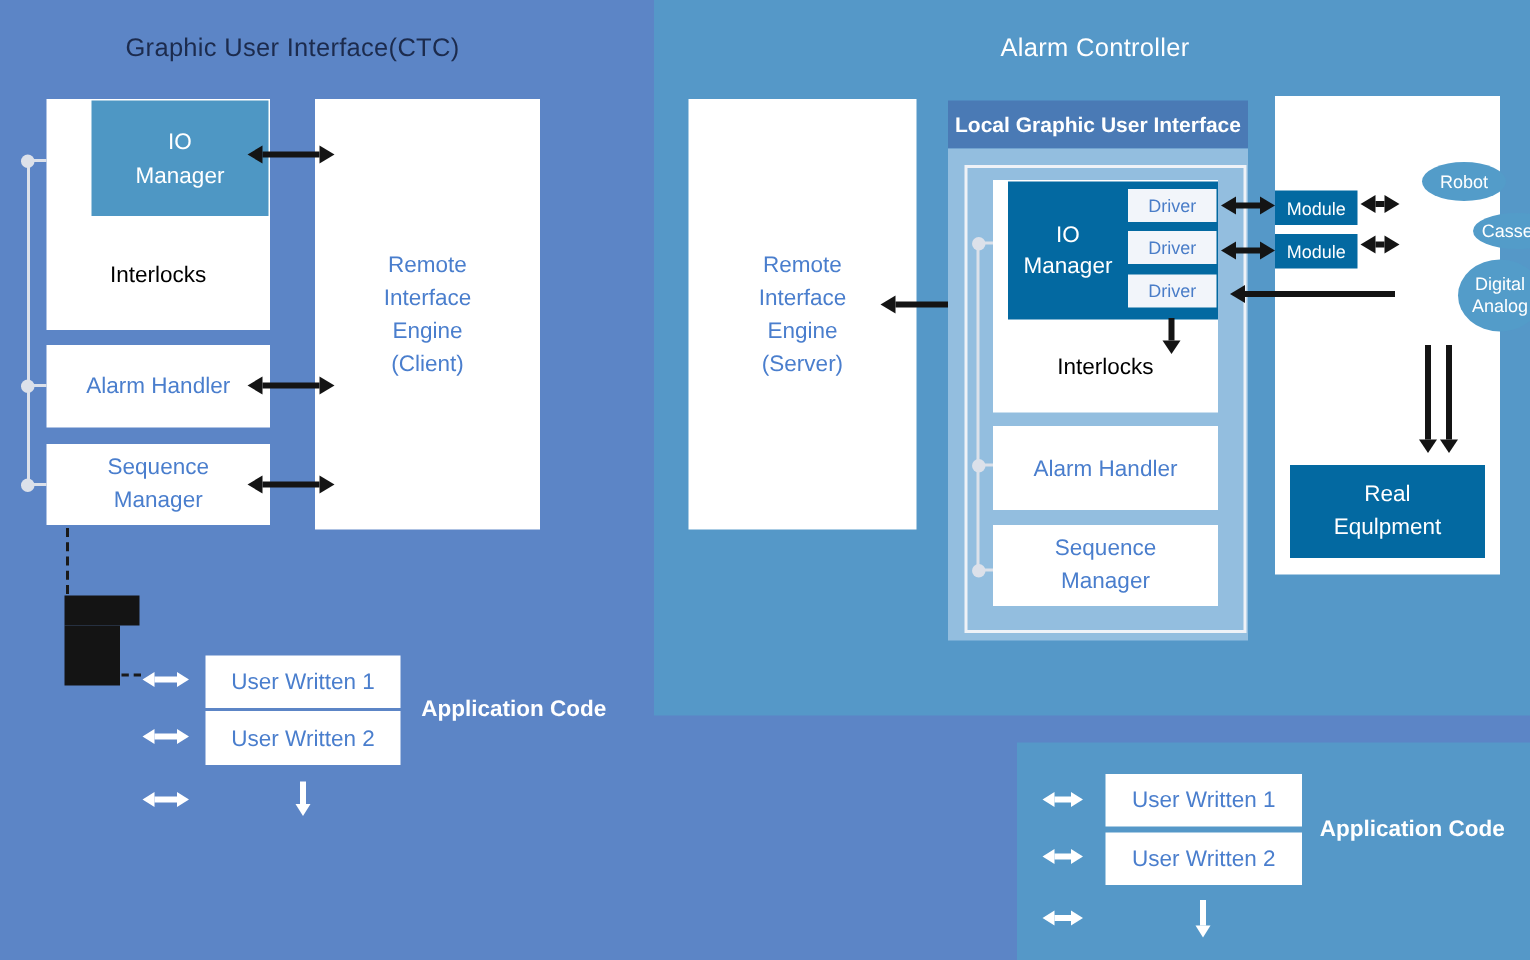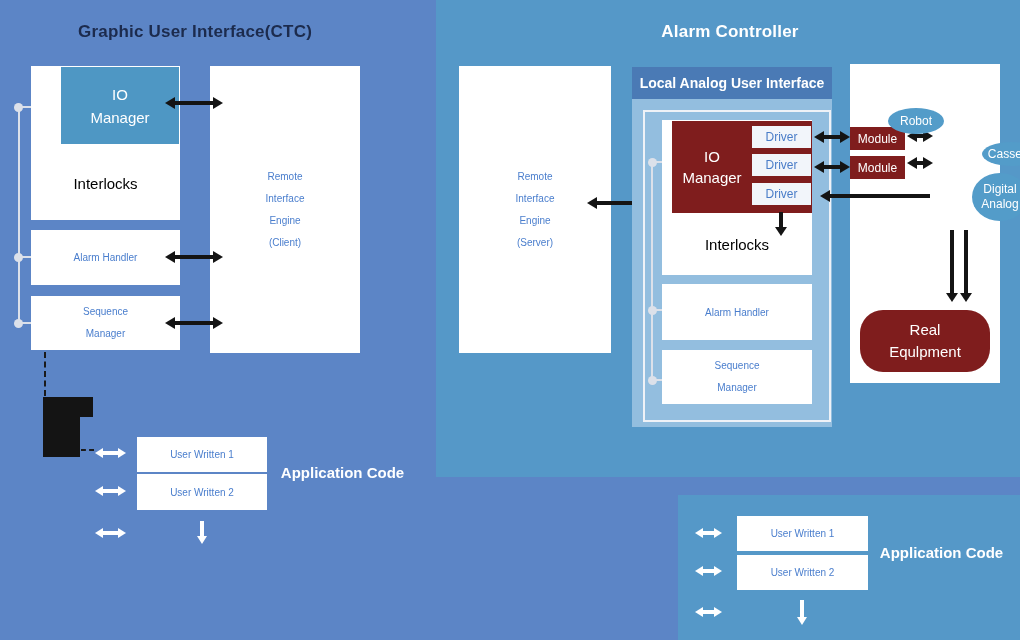--- a/index.html
+++ b/index.html
@@ -1,25 +1,25 @@
 <!DOCTYPE html>
 <html><head>
 <meta charset="utf-8">
 <style>
   html,body{margin:0;padding:0;}
   body{width:1020px;height:640px;overflow:hidden;background:#5C85C6;
        font-family:"Liberation Sans","DejaVu Sans",sans-serif;position:relative;}
   .abs{position:absolute;}
   .ctr{display:flex;align-items:center;justify-content:center;text-align:center;}
   .prel{white-space:pre-line;}
-  .whitebox{background:#FFFFFF;color:#4A7ECD;font-size:10px;}
-  .bluebox{background:#7f1d1d;color:#FFFFFF;}
+  .whitebox{background:#FFFFFF;color:#4A7ECD;font-size:15px;}
+  .bluebox{background:#0369a1;color:#FFFFFF;}
   .tealbox{background:#4E97C4;color:#FFFFFF;}
   .lbl-blue{color:#000000;}
-  .section-title{font-weight:bold;font-size:17px;letter-spacing:0.2px;}
+  .section-title{font-weight:normal;font-size:17px;letter-spacing:0.2px;}
   
   .ah{position:absolute;height:4px;background:#141414;}
   .ah::before{content:"";position:absolute;left:-10px;top:-4px;width:0;height:0;
     border:6px solid transparent;border-left:0;border-right:10px solid #141414;}
   .ah::after{content:"";position:absolute;right:-10px;top:-4px;width:0;height:0;
     border:6px solid transparent;border-right:0;border-left:10px solid #141414;}
   .ah.lo::after{display:none;}
   
   .avb{position:absolute;width:4px;background:#141414;}
   .avb::after{content:"";position:absolute;bottom:-9px;left:-4px;width:0;height:0;
@@ -84,21 +84,21 @@
 <div class="abs whitebox ctr" style="left:137px;top:474px;width:130px;height:36px;">User Written 2</div>
 <div class="avw" style="left:200px;top:521px;height:15px;"></div>
 <div class="abs ctr" style="left:280px;top:463px;width:125px;height:18px;color:#FFFFFF;font-size:15px;font-weight:600;">Application Code</div>
 
 <div class="abs whitebox ctr prel" style="left:459px;top:66px;width:152px;height:287px;line-height:22px;">Remote
 Interface
 Engine
 (Server)</div>
 <div class="ah" style="left:597px;top:201px;width:39px;"></div>
 
-<div class="abs ctr" style="left:632px;top:67px;width:200px;height:32px;background:#4A7AB5;color:#fff;font-size:14px;font-weight:bold;">Local Analog User Interface</div>
+<div class="abs ctr" style="left:632px;top:67px;width:200px;height:32px;background:#4A7AB5;color:#fff;font-size:14px;font-weight:bold;">Local Graphic User Interface</div>
 <div class="abs" style="left:632px;top:99px;width:200px;height:328px;background:#93BEDF;"></div>
 <div class="abs" style="left:643px;top:110px;width:184px;height:308px;border:2px solid #EFF2F7;"></div>
 
 <div class="cline" style="left:651px;top:162px;width:2px;height:219px;"></div>
 <div class="cline" style="left:652px;top:161px;width:11px;height:2px;"></div>
 <div class="cline" style="left:652px;top:309px;width:11px;height:2px;"></div>
 <div class="cline" style="left:652px;top:379px;width:11px;height:2px;"></div>
 <div class="dot" style="left:648px;top:158px;"></div>
 <div class="dot" style="left:648px;top:306px;"></div>
 <div class="dot" style="left:648px;top:376px;"></div>
@@ -117,27 +117,27 @@
 <div class="avb" style="left:779px;top:212px;height:15px;"></div>
 
 <div class="abs whitebox" style="left:850px;top:64px;width:150px;height:319px;"></div>
 <div class="abs bluebox ctr" style="left:850px;top:127px;width:55px;height:23px;font-size:12px;">Module</div>
 <div class="abs bluebox ctr" style="left:850px;top:156px;width:55px;height:23px;font-size:12px;">Module</div>
 <div class="ah" style="left:824px;top:135px;width:16px;"></div>
 <div class="ah" style="left:824px;top:165px;width:16px;"></div>
 <div class="ah lo" style="left:830px;top:194px;width:100px;"></div>
 <div class="ah" style="left:917px;top:134px;width:6px;"></div>
 <div class="ah" style="left:917px;top:161px;width:6px;"></div>
-<div class="ellipse ctr" style="left:888px;top:108px;width:56px;height:26px;">Robot</div>
+<div class="ellipse ctr" style="left:948px;top:108px;width:56px;height:26px;">Robot</div>
 <div class="ellipse ctr" style="left:982px;top:142px;width:59px;height:24px;">Cassette</div>
 <div class="ellipse ctr prel" style="left:972px;top:173px;width:56px;height:48px;line-height:15px;">Digital
 Analog</div>
 <div class="avb" style="left:950px;top:230px;height:63px;"></div>
 <div class="avb" style="left:964px;top:230px;height:63px;"></div>
-<div class="abs bluebox ctr prel" style="left:860px;top:310px;width:130px;height:62px;font-size:15px;line-height:22px;border-radius:23px;">Real
+<div class="abs bluebox ctr prel" style="left:860px;top:310px;width:130px;height:62px;font-size:15px;line-height:22px;">Real
 Equlpment</div>
 
 <div class="aw" style="left:703px;top:531px;width:11px;"></div>
 <div class="aw" style="left:703px;top:569px;width:11px;"></div>
 <div class="aw" style="left:703px;top:610px;width:11px;"></div>
 <div class="abs whitebox ctr" style="left:737px;top:516px;width:131px;height:35px;">User Written 1</div>
 <div class="abs whitebox ctr" style="left:737px;top:555px;width:131px;height:35px;">User Written 2</div>
 <div class="avw" style="left:800px;top:600px;height:17px;"></div>
 <div class="abs ctr" style="left:879px;top:543px;width:125px;height:18px;color:#FFFFFF;font-size:15px;font-weight:600;">Application Code</div>
 

